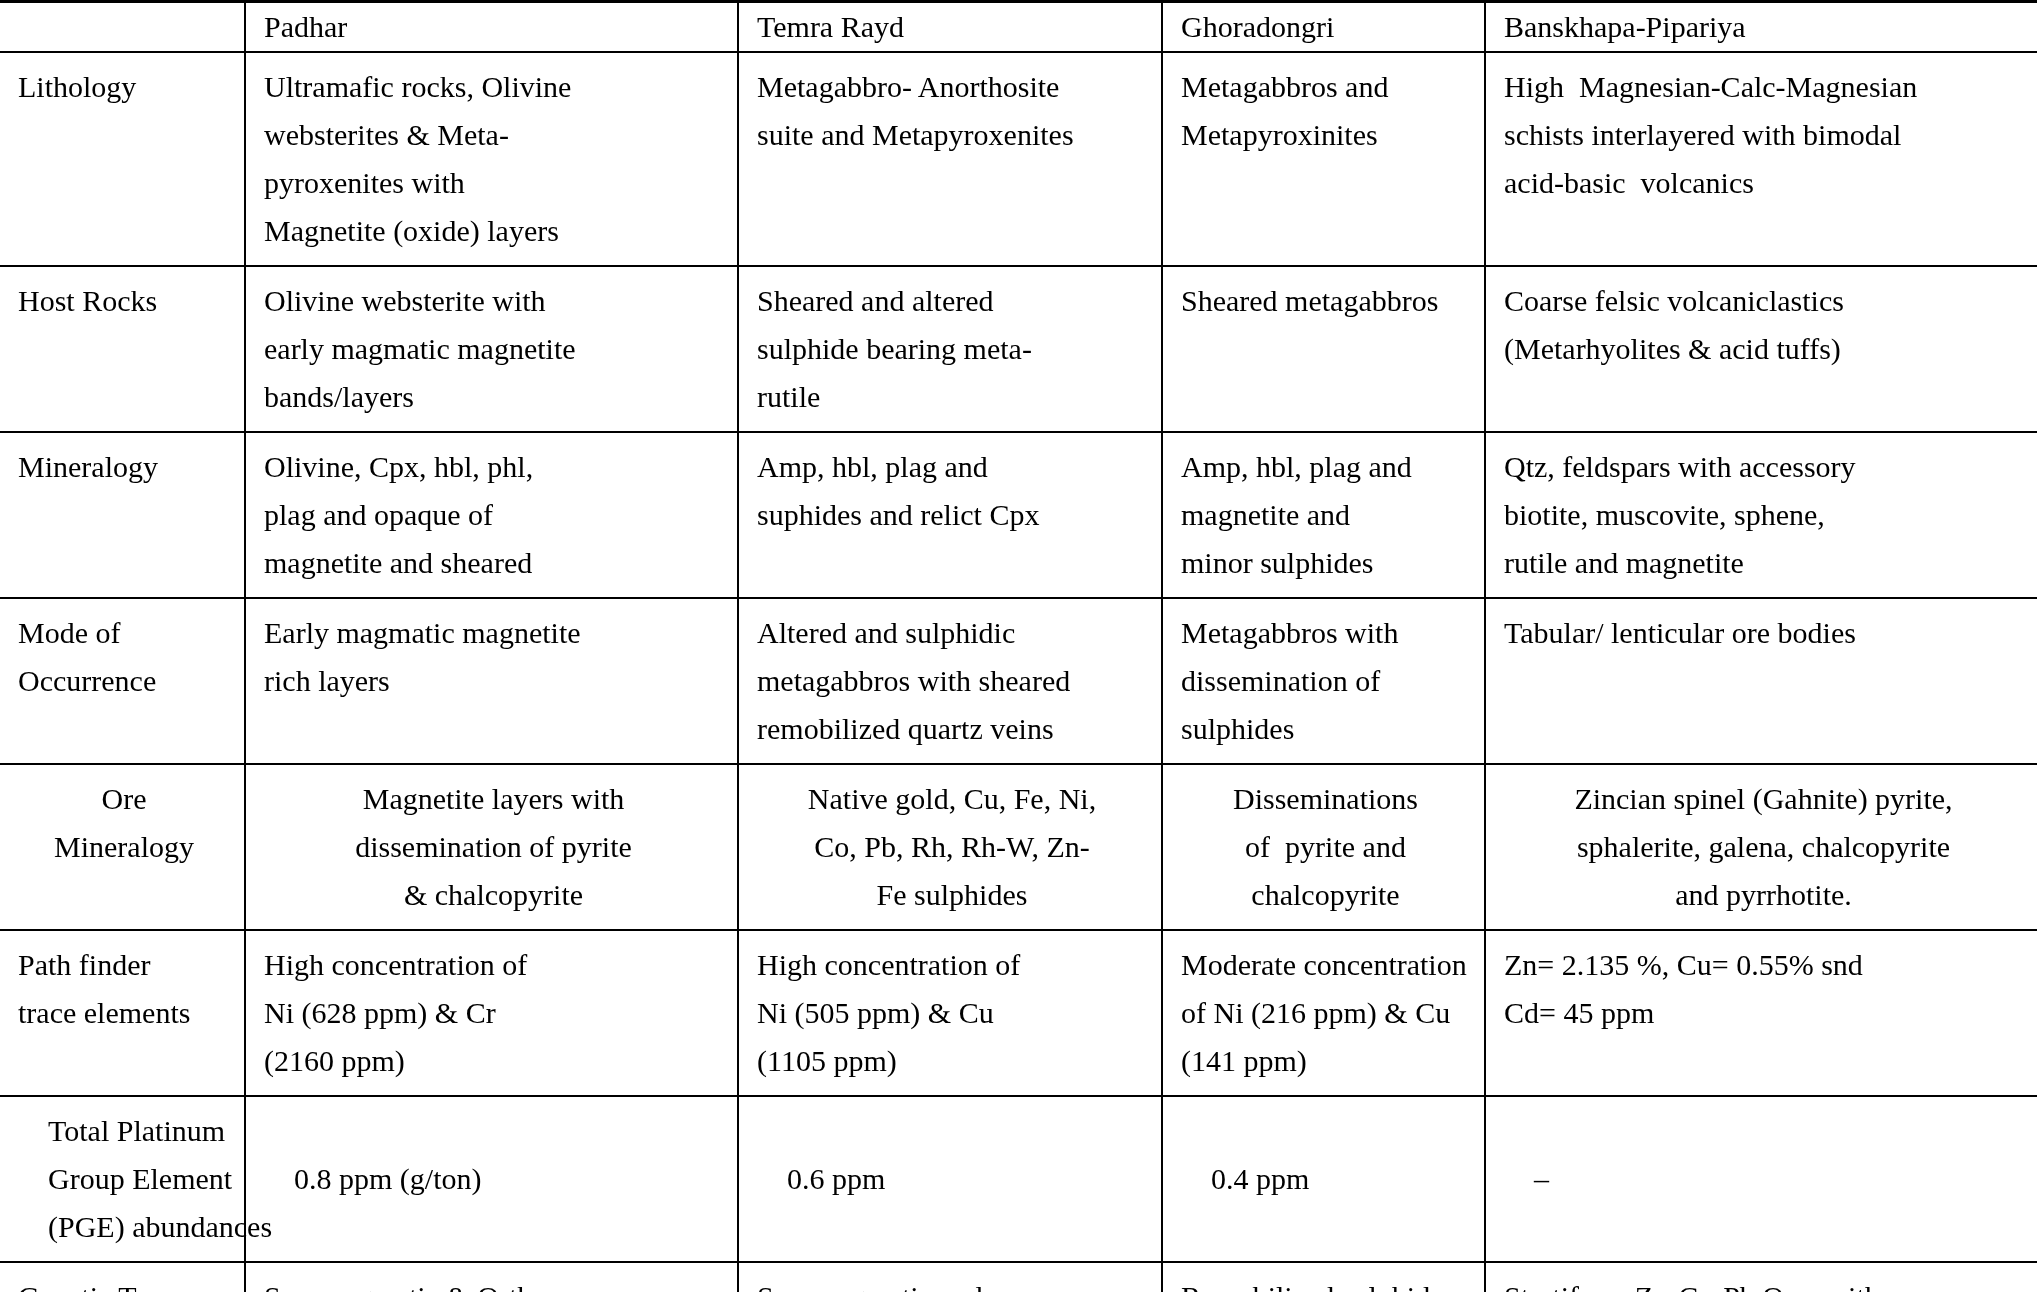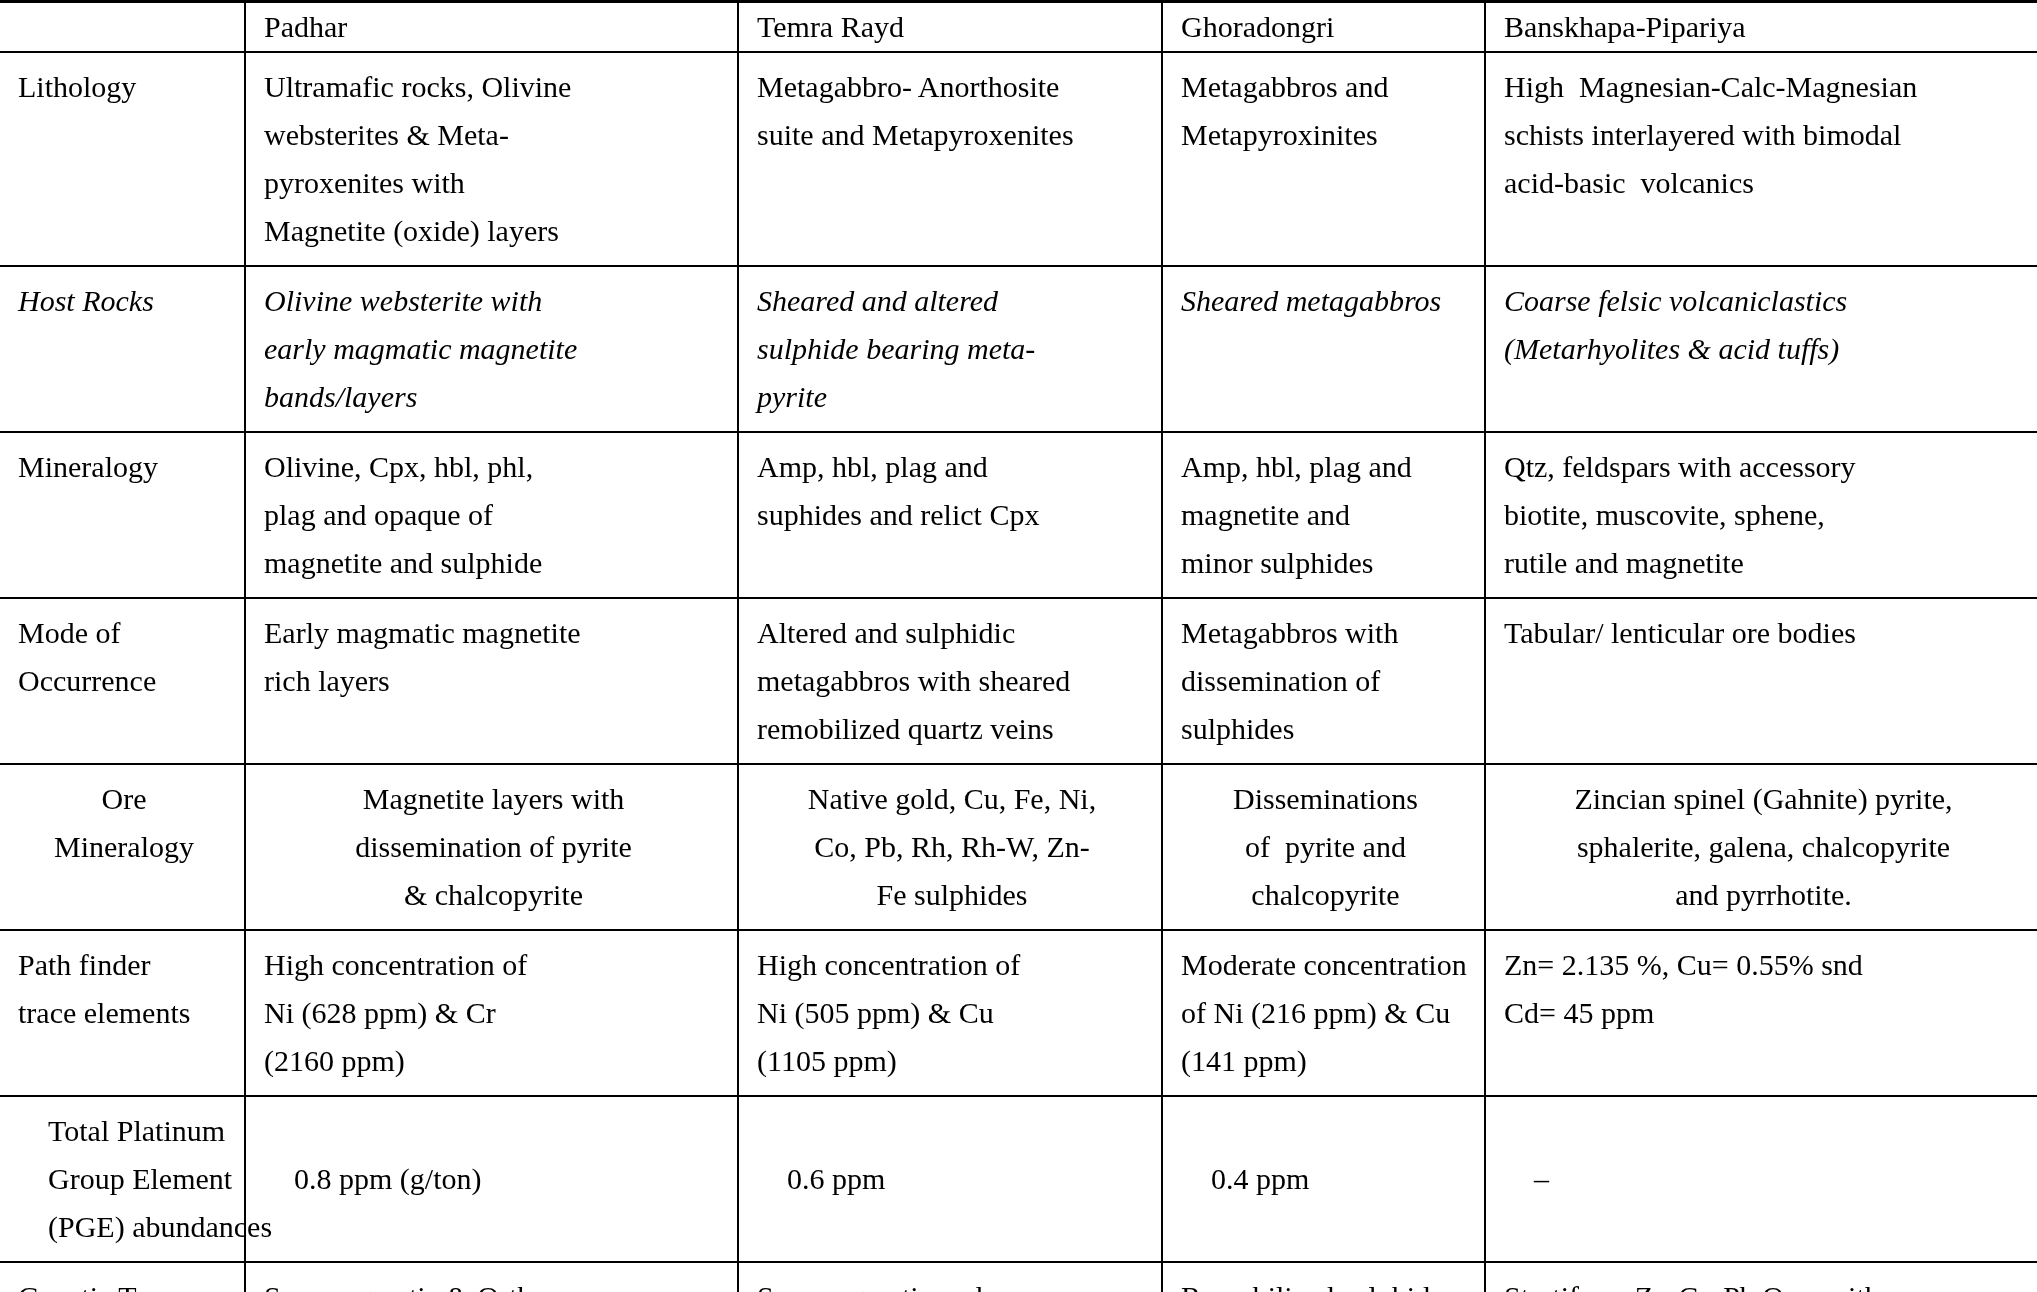--- a/index.html
+++ b/index.html
@@ -58,21 +58,21 @@
     padding-bottom: 2px;
     line-height: 44px;
   }
   table.geo-table tr.header-row th.blank-corner {
     border-left: none;
     border-top: none;
   }
 
   
   tr.r-lithology td { height: 200px; margin-left: 27px; }
-  tr.r-hostrocks td { height: 148px; font-style: italic; }
+  tr.r-hostrocks td { height: 148px; }
   tr.r-mineralogy td { height: 146px; }
   tr.r-mode td { height: 150px; margin-left: 47px; }
   tr.r-ore td { height: 148px; text-align: center; }
   tr.r-pathfinder td { height: 146px; }
   tr.r-pge td { height: 144px; padding-left: 48px; }
   tr.r-genetic td { height: 162px; border-bottom: none; }
 
   
   tr.r-pge td.mid { vertical-align: middle; }
 
@@ -134,39 +134,39 @@
             <span>Host Rocks</span>
           </td>
         <td class="cell-lines">
             <span>Olivine websterite with</span>
             <span>early magmatic magnetite</span>
             <span>bands/layers</span>
           </td>
         <td class="cell-lines">
             <span>Sheared and altered</span>
             <span>sulphide bearing meta-</span>
-            <span>pyrite</span>
+            <span>rutile</span>
           </td>
         <td class="cell-lines">
             <span>Sheared metagabbros</span>
           </td>
         <td class="cell-lines">
             <span>Coarse felsic volcaniclastics</span>
             <span>(Metarhyolites &amp; acid tuffs)</span>
           </td>
       </tr>
 
       <tr class="r-mineralogy">
         <td class="cell-lines">
             <span>Mineralogy</span>
           </td>
         <td class="cell-lines">
             <span>Olivine, Cpx, hbl, phl,</span>
             <span>plag and opaque of</span>
-            <span>magnetite and sulphide</span>
+            <span>magnetite and sheared</span>
           </td>
         <td class="cell-lines">
             <span>Amp, hbl, plag and</span>
             <span>suphides and relict Cpx</span>
           </td>
         <td class="cell-lines">
             <span>Amp, hbl, plag and</span>
             <span>magnetite and</span>
             <span>minor sulphides</span>
           </td>

